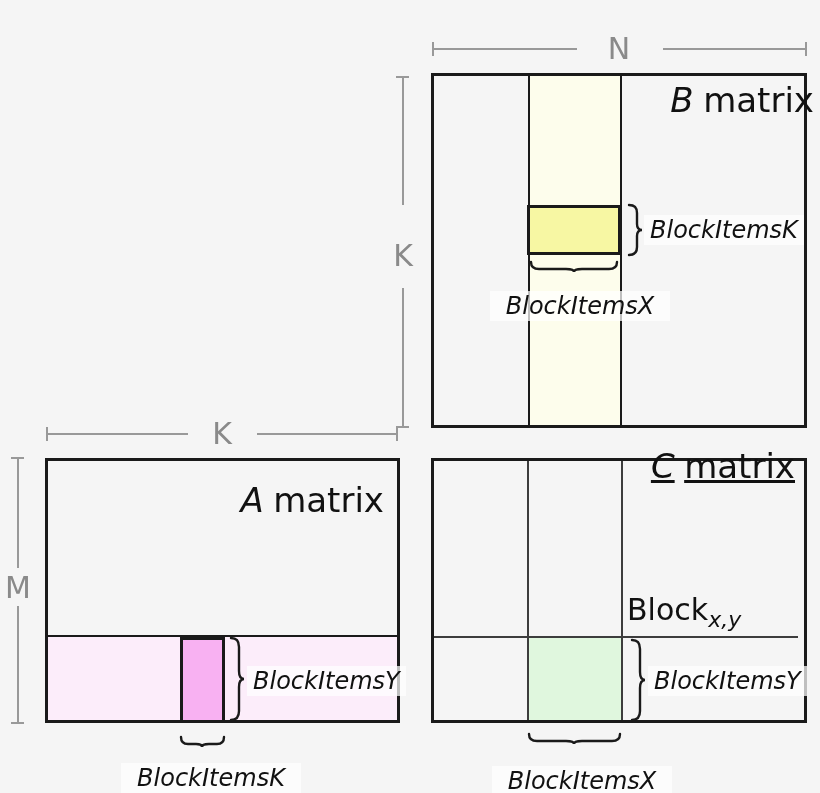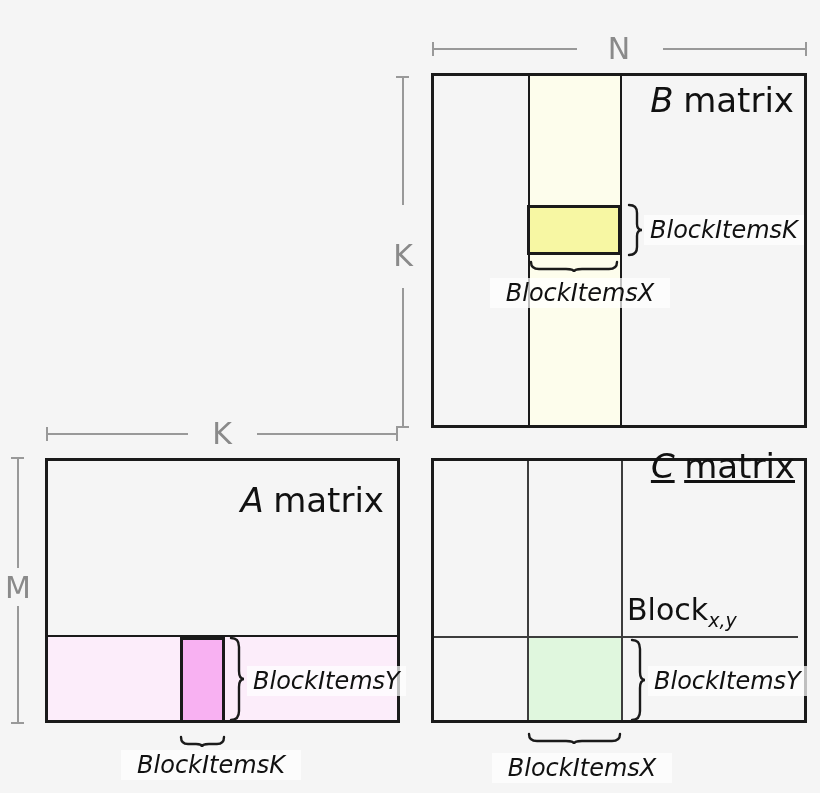--- a/index.html
+++ b/index.html
@@ -30,39 +30,39 @@
   
   .c-vline{position:absolute;width:2px;background:#3d3d3d;top:461px;height:259px;}
   #c-vline1{left:527px;} #c-vline2{left:621px;}
   #c-hline{left:434px;top:636px;width:364px;height:2px;background:#3d3d3d;}
   #c-block{left:529px;top:638px;width:92px;height:82px;}
 
   
   .matrix-title{position:absolute;font-size:34px;text-align:right;white-space:nowrap;color:#111;}
   .title-letter{font-style:italic;}
   .title-word{margin-left:0.28em;}
-  #b-title{left:560px;top:80px;width:234px;text-align:right;}
+  #b-title{left:580px;top:80px;width:234px;text-align:right;}
   #a-title{left:150px;top:480px;width:234px;}
   #c-title{left:561px;top:446px;width:234px;text-decoration:underline;}
 
   
   .dim{position:absolute;background:#999;}
   .dim-label{position:absolute;color:#8a8a8a;font-size:30px;text-align:center;}
 
   
   .blk-label{position:absolute;font-style:italic;font-size:24px;color:#111;
              background:rgba(255,255,255,0.72);padding:1px 6px;white-space:nowrap;}
-  .center{text-align:center;}
+  .center{text-align:center;margin-top:13px;}
 
   svg.brace{position:absolute;overflow:visible;}
   svg.brace path{fill:none;stroke:#1a1a1a;stroke-width:2.4;stroke-linecap:round;}
 
   
   #c-blockxy{position:absolute;left:627px;top:592px;font-size:30px;color:#111;white-space:nowrap;}
-  #c-blockxy .sub{font-style:italic;font-size:19px;vertical-align:-7px;}
+  #c-blockxy .sub{font-style:italic;font-size:22px;vertical-align:-7px;}
 </style>
 </head>
 <body>
 
 <div class="dim" style="left:433px;top:48px;width:144px;height:2px;"></div>
 <div class="dim" style="left:663px;top:48px;width:144px;height:2px;"></div>
 <div class="dim" style="left:432px;top:42px;width:2px;height:14px;"></div>
 <div class="dim" style="left:805px;top:42px;width:2px;height:14px;"></div>
 <div class="dim-label" style="left:599px;top:31px;width:40px;">N</div>
 

